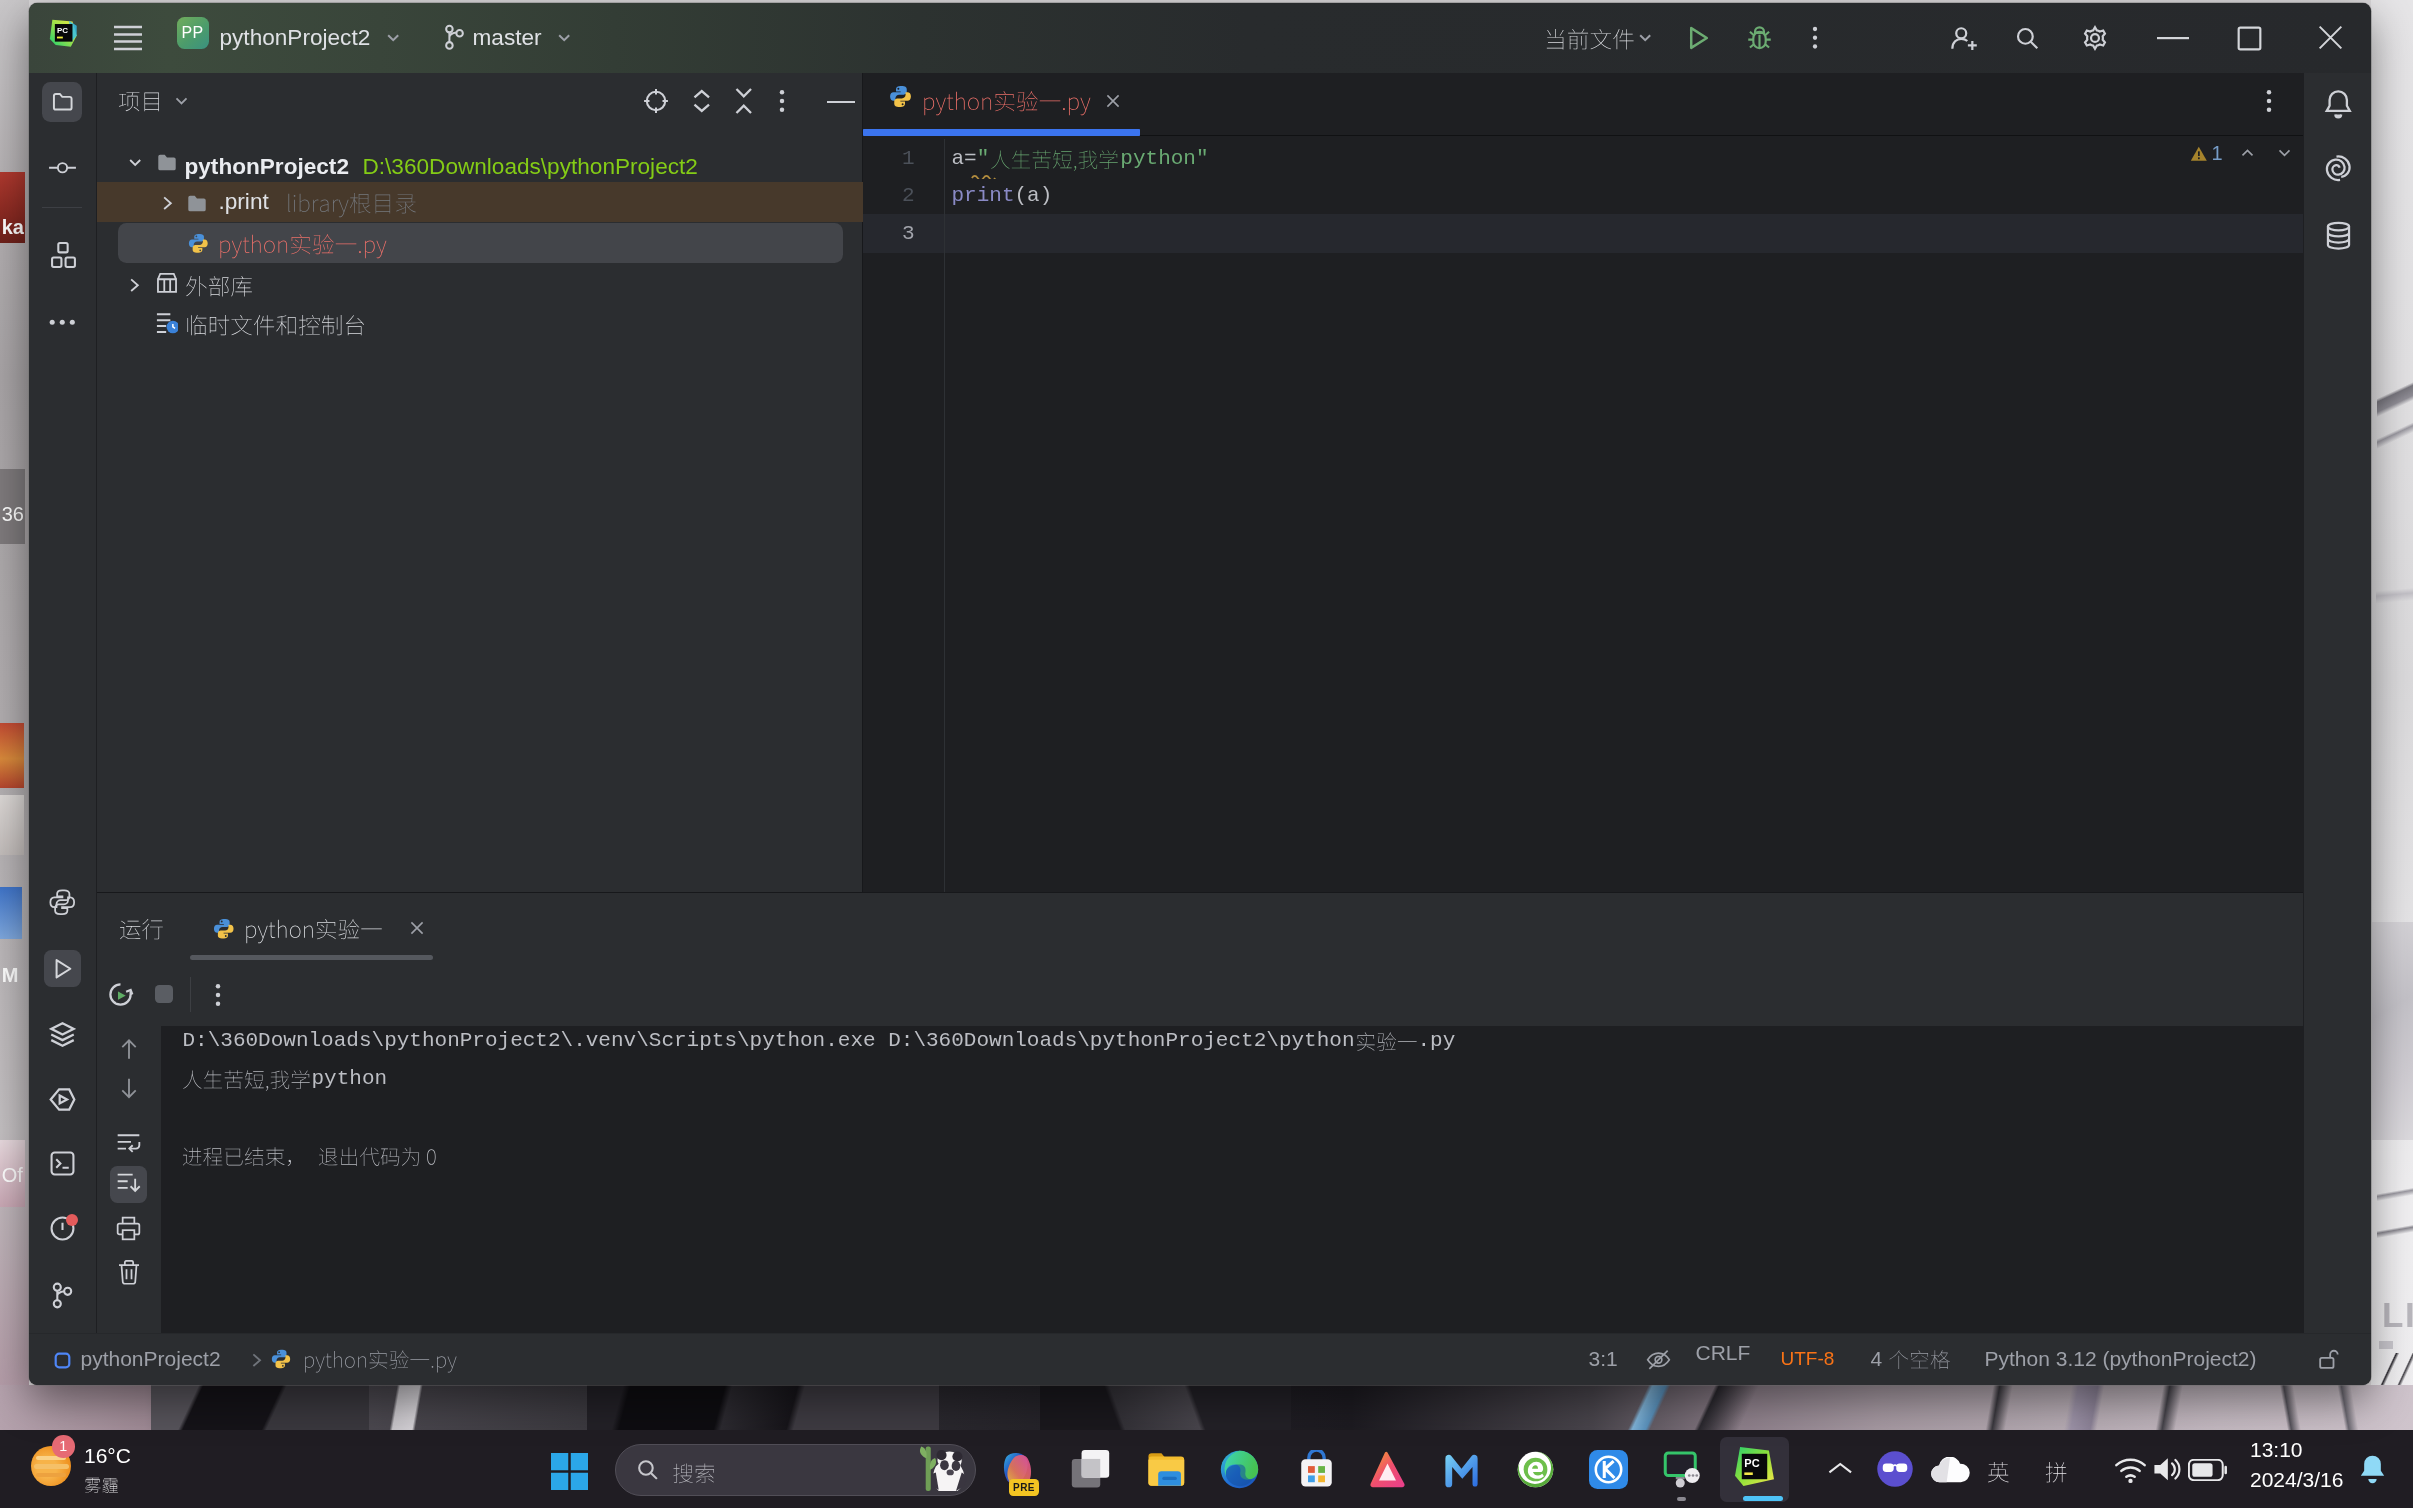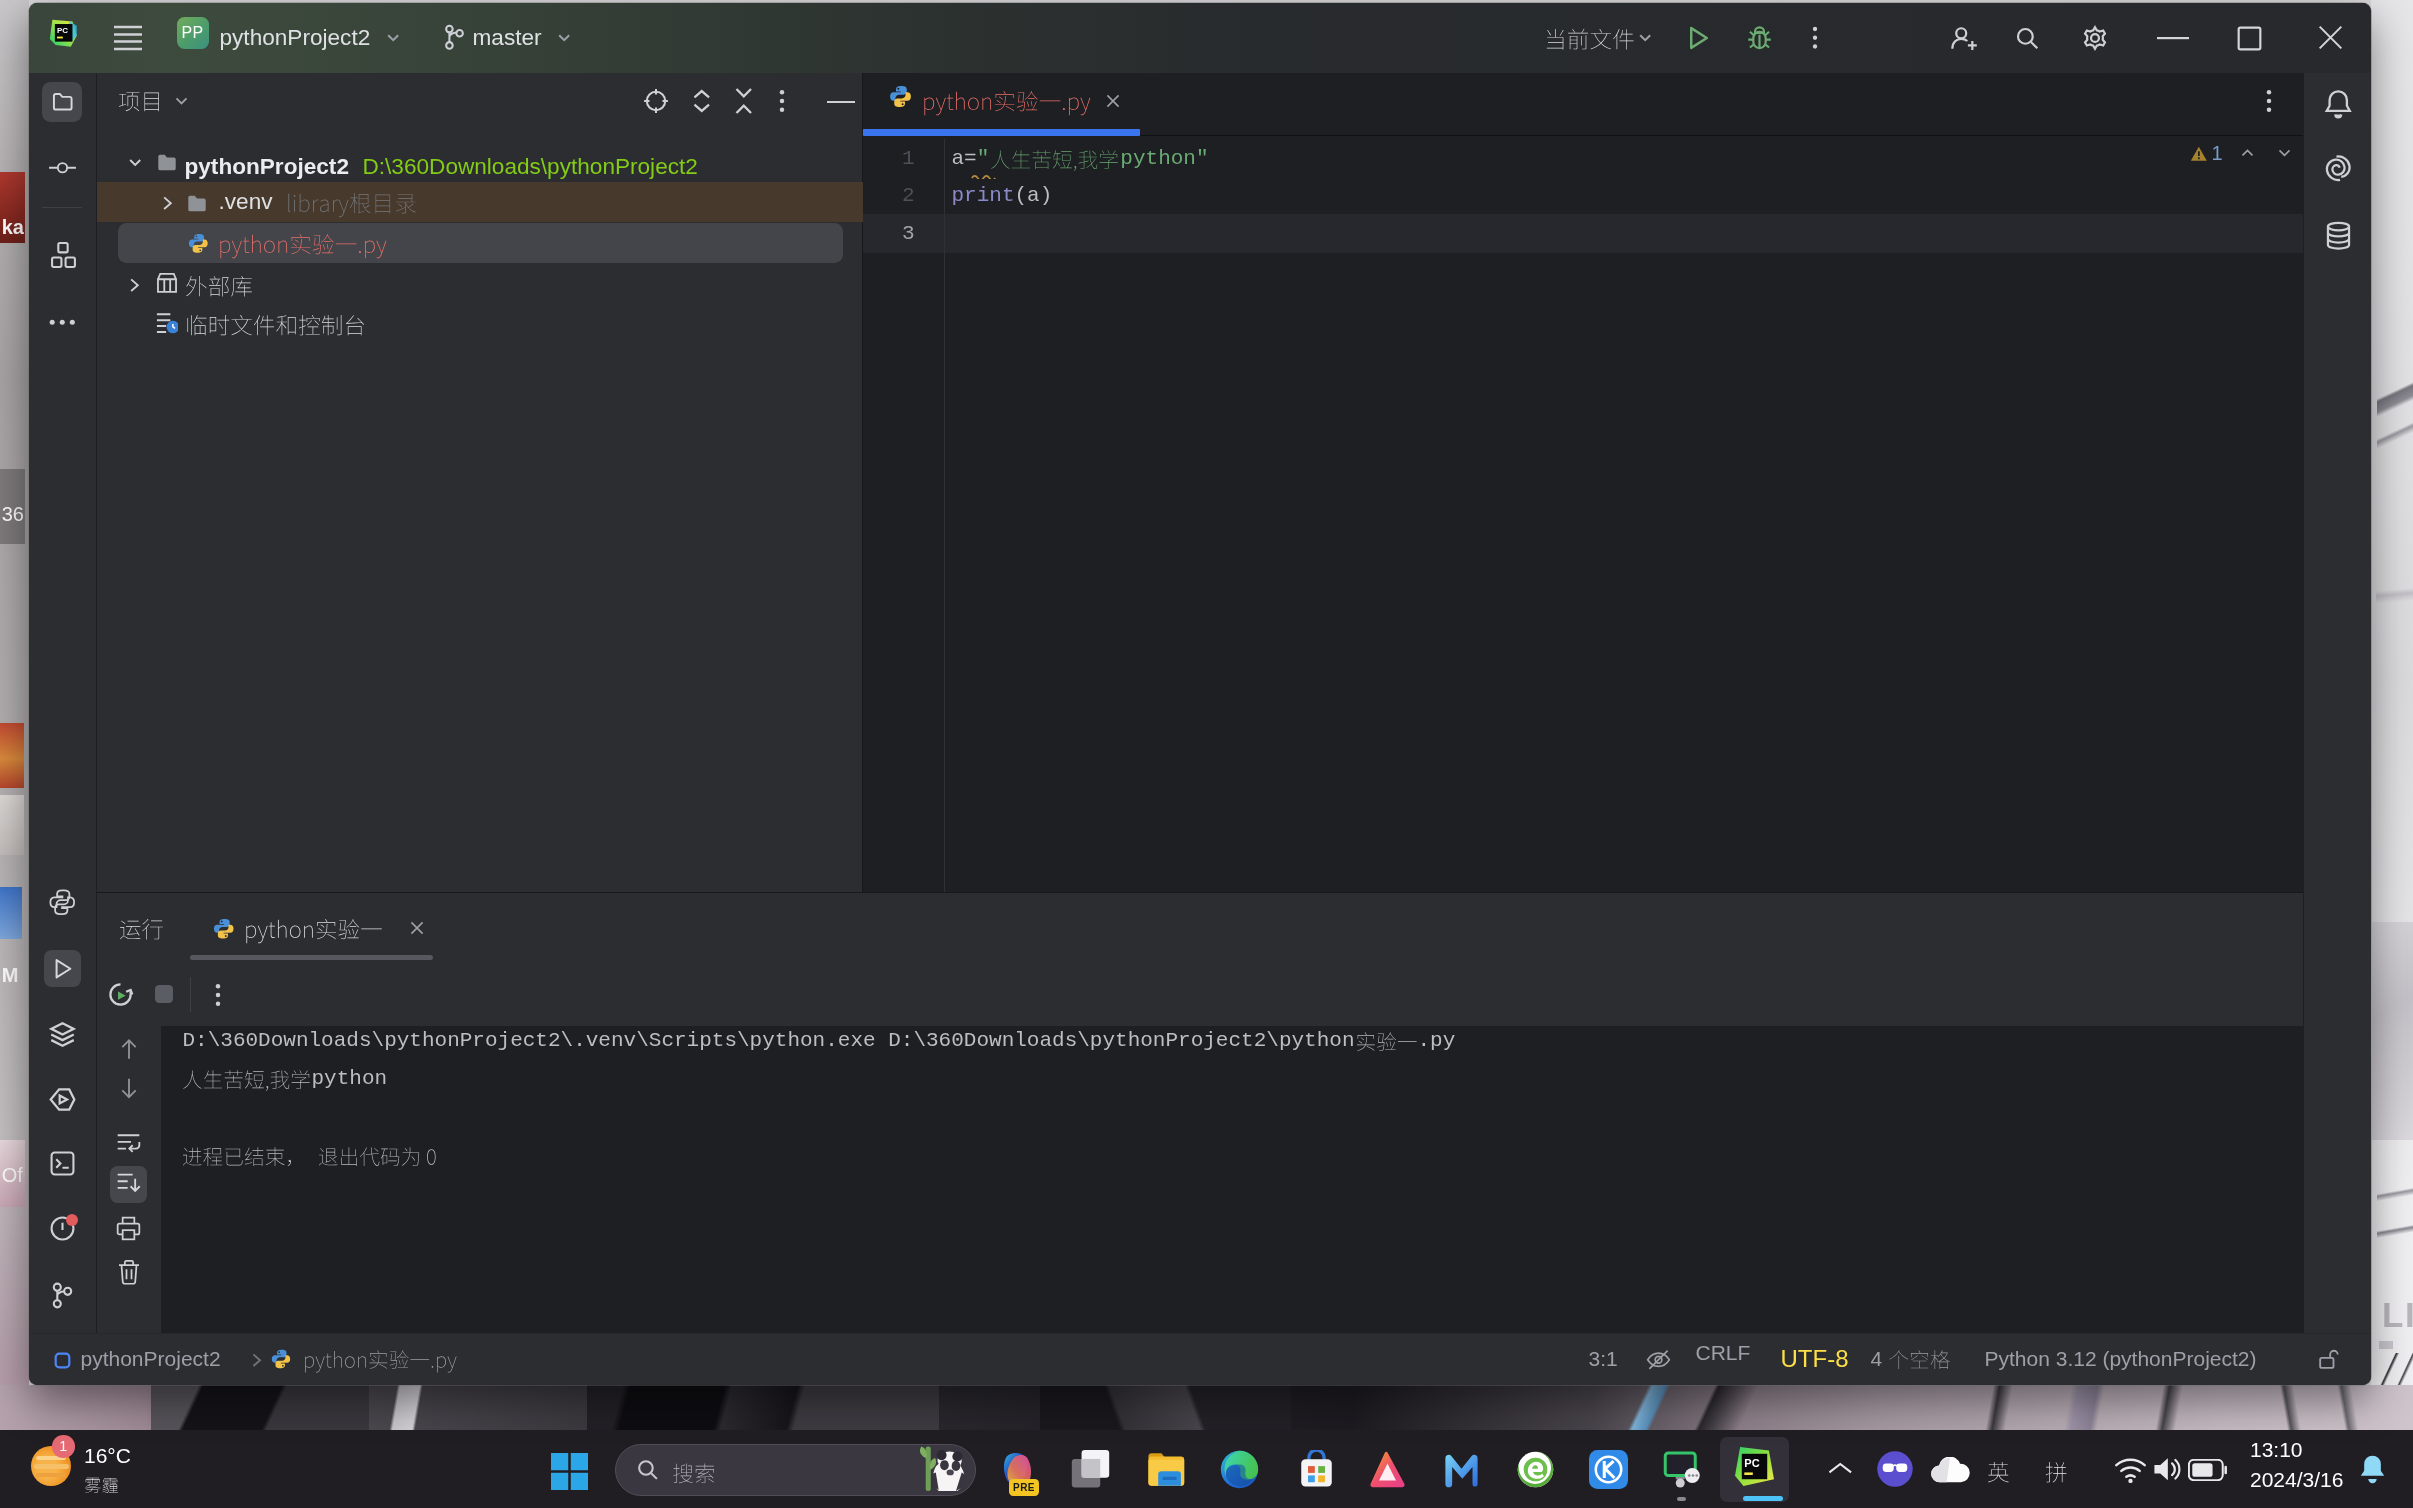--- a/index.html
+++ b/index.html
@@ -438,21 +438,21 @@
       <path d="M2.5 6 a2 2 0 0 1 2 -2 h5 l2.5 3 H19.5 a2 2 0 0 1 2 2 v10 a2 2 0 0 1 -2 2 h-15 a2 2 0 0 1 -2 -2 Z" fill="#8f9398"></path>
     </svg>
 <div class="abs" style="left:156px;top:144px;height:40px;line-height:40px;color:#eaecf0;font-size:22.6px;font-weight:bold">pythonProject2</div>
 <div class="abs" style="left:334px;top:144px;height:40px;line-height:40px;color:#84cc16;font-size:22.6px">D:\360Downloads\pythonProject2</div>
 <svg class="abs" style="left:130px;top:191px" width="17" height="18.4" viewBox="0 0 20 22" fill="none" stroke="#ced0d6" stroke-width="2.2">
       <path d="M6 4 l8 7 l-8 7"></path>
     </svg>
 <svg class="abs" style="left:157px;top:189px" width="22" height="22" viewBox="0 0 24 24">
       <path d="M2.5 6 a2 2 0 0 1 2 -2 h5 l2.5 3 H19.5 a2 2 0 0 1 2 2 v10 a2 2 0 0 1 -2 2 h-15 a2 2 0 0 1 -2 -2 Z" fill="#8f9398"></path>
     </svg>
-<div class="abs" style="left:190px;top:179px;height:40px;line-height:40px;color:#dfe1e5;font-size:22.6px">.venv</div>
+<div class="abs" style="left:190px;top:179px;height:40px;line-height:40px;color:#dfe1e5;font-size:22.6px">.print</div>
 <div class="abs" style="left:257px;top:179px;height:40px;display:flex;align-items:center">
       <svg class="zh" style="vertical-align:middle;" width="131" height="32" viewBox="0 0 156 38">
         <path fill="#75797f" d="M4.29 31.02Q3.83 31.02 3.51 30.82Q3.18 30.61 3.01 30.18Q2.83 29.75 2.83 29.07V9.23H3.80V29.24Q3.80 29.67 3.96 29.90Q4.13 30.13 4.40 30.13Q4.48 30.13 4.59 30.11Q4.69 30.10 4.91 30.07L5.10 30.91Q4.91 30.94 4.75 30.98Q4.59 31.02 4.29 31.02Z M9.69 30.67V16.44H10.66V30.67ZM10.20 12.85Q9.77 12.85 9.50 12.55Q9.23 12.25 9.23 11.74Q9.23 11.28 9.50 11.00Q9.77 10.71 10.20 10.71Q10.61 10.71 10.89 11.00Q11.17 11.28 11.17 11.74Q11.17 12.25 10.89 12.55Q10.61 12.85 10.20 12.85Z M21.62 31.02Q20.62 31.02 19.48 30.53Q18.33 30.05 17.33 29.24H17.25L17.11 30.67H16.30V9.23H17.27V15.55L17.19 18.41Q18.30 17.46 19.60 16.78Q20.89 16.09 22.22 16.09Q24.16 16.09 25.43 16.99Q26.70 17.90 27.32 19.52Q27.94 21.14 27.94 23.35Q27.94 25.75 27.06 27.48Q26.18 29.21 24.75 30.11Q23.32 31.02 21.62 31.02ZM21.70 30.13Q23.22 30.13 24.39 29.26Q25.56 28.40 26.24 26.86Q26.91 25.32 26.91 23.35Q26.91 21.54 26.44 20.10Q25.97 18.65 24.93 17.81Q23.89 16.98 22.14 16.98Q21.06 16.98 19.83 17.61Q18.60 18.25 17.27 19.43V28.21Q18.49 29.26 19.68 29.69Q20.87 30.13 21.70 30.13Z M32.31 30.67V16.44H33.12L33.29 19.11H33.34Q34.04 17.81 35.07 16.95Q36.09 16.09 37.36 16.09Q37.74 16.09 38.06 16.14Q38.39 16.19 38.74 16.38L38.50 17.27Q38.15 17.14 37.90 17.09Q37.66 17.03 37.23 17.03Q36.28 17.03 35.20 17.88Q34.12 18.73 33.29 20.84V30.67Z M44.52 31.02Q43.41 31.02 42.48 30.61Q41.55 30.21 40.98 29.36Q40.41 28.51 40.41 27.16Q40.41 24.78 42.66 23.55Q44.90 22.32 49.70 21.78Q49.76 20.62 49.50 19.53Q49.24 18.44 48.49 17.71Q47.73 16.98 46.25 16.98Q44.73 16.98 43.52 17.57Q42.30 18.17 41.60 18.71L41.12 17.92Q41.58 17.60 42.34 17.17Q43.11 16.73 44.13 16.41Q45.14 16.09 46.30 16.09Q47.97 16.09 48.93 16.83Q49.89 17.57 50.28 18.79Q50.67 20.00 50.67 21.46V30.67H49.86L49.73 28.78H49.65Q48.57 29.67 47.26 30.34Q45.95 31.02 44.52 31.02ZM44.60 30.13Q45.87 30.13 47.08 29.52Q48.30 28.91 49.70 27.72V22.62Q46.62 22.94 44.80 23.55Q42.98 24.16 42.20 25.04Q41.41 25.91 41.41 27.13Q41.41 28.78 42.36 29.45Q43.30 30.13 44.60 30.13Z M55.94 30.67V16.44H56.75L56.91 19.11H56.97Q57.67 17.81 58.69 16.95Q59.72 16.09 60.99 16.09Q61.37 16.09 61.69 16.14Q62.01 16.19 62.37 16.38L62.12 17.27Q61.77 17.14 61.53 17.09Q61.29 17.03 60.85 17.03Q59.91 17.03 58.83 17.88Q57.75 18.73 56.91 20.84V30.67Z M64.26 37.26Q63.90 37.26 63.53 37.17Q63.15 37.09 62.88 36.96L63.12 36.07Q63.34 36.18 63.66 36.24Q63.99 36.31 64.31 36.31Q65.66 36.31 66.58 35.16Q67.5 34.01 68.09 32.31L68.49 30.99L62.61 16.44H63.69L67.28 25.73Q67.63 26.64 68.05 27.71Q68.47 28.78 68.87 29.72H69.01Q69.36 28.78 69.71 27.71Q70.06 26.64 70.36 25.73L73.54 16.44H74.54L68.87 32.66Q68.52 33.77 67.90 34.83Q67.28 35.88 66.39 36.57Q65.50 37.26 64.26 37.26Z M76.51 13.63H85.45V14.41H76.51ZM81.0 8.23H81.78V32.50H81.0ZM80.94 13.85 81.64 14.03Q81.29 15.65 80.75 17.40Q80.21 19.14 79.55 20.83Q78.89 22.51 78.16 23.96Q77.43 25.40 76.70 26.40Q76.65 26.29 76.54 26.17Q76.43 26.05 76.31 25.94Q76.19 25.83 76.08 25.78Q76.81 24.83 77.53 23.46Q78.24 22.08 78.90 20.46Q79.56 18.84 80.09 17.14Q80.62 15.44 80.94 13.85ZM81.67 15.92Q81.89 16.19 82.36 16.88Q82.83 17.57 83.36 18.38Q83.88 19.19 84.34 19.89Q84.80 20.60 84.99 20.89L84.40 21.62Q84.18 21.22 83.74 20.46Q83.29 19.70 82.79 18.87Q82.29 18.03 81.85 17.34Q81.40 16.65 81.16 16.33ZM87.18 9.55H98.17V20.84H87.18V20.06H97.36V10.34H87.18ZM87.21 14.76H97.71V15.55H87.21ZM91.69 20.38Q92.36 23.05 93.58 25.28Q94.79 27.51 96.56 29.11Q98.33 30.72 100.62 31.56Q100.52 31.64 100.41 31.77Q100.30 31.91 100.19 32.03Q100.08 32.15 100.00 32.29Q97.71 31.34 95.91 29.65Q94.12 27.97 92.88 25.66Q91.63 23.35 90.93 20.54ZM99.22 22.32 99.81 22.86Q99.00 23.57 97.99 24.25Q96.98 24.94 95.94 25.56Q94.90 26.18 94.01 26.67L93.47 26.08Q94.36 25.59 95.43 24.94Q96.49 24.29 97.49 23.61Q98.49 22.92 99.22 22.32ZM86.53 32.50 86.50 31.72 87.12 31.23 93.39 29.59Q93.39 29.75 93.40 29.97Q93.41 30.18 93.44 30.32Q91.25 30.96 89.95 31.34Q88.64 31.72 87.95 31.94Q87.26 32.15 86.98 32.27Q86.69 32.4 86.53 32.50ZM86.53 32.50Q86.50 32.4 86.45 32.23Q86.39 32.07 86.33 31.90Q86.26 31.72 86.18 31.61Q86.34 31.56 86.45 31.41Q86.56 31.26 86.56 30.61V9.55H87.37V31.85Q87.37 31.85 87.29 31.90Q87.21 31.94 87.07 32.00Q86.94 32.07 86.81 32.15Q86.69 32.23 86.61 32.33Q86.53 32.42 86.53 32.50Z M107.08 16.63H123.66V17.44H107.08ZM107.08 23.16H123.66V23.97H107.08ZM107.08 29.78H123.66V30.56H107.08ZM106.62 10.12H124.03V32.56H123.25V10.93H107.40V32.56H106.62Z M130.84 18.62H154.19V19.41H130.84ZM142.04 18.9H142.85V31.23Q142.85 31.80 142.66 32.06Q142.47 32.31 142.01 32.42Q141.58 32.53 140.61 32.56Q139.64 32.58 138.02 32.56Q137.99 32.42 137.88 32.19Q137.78 31.96 137.7 31.77Q138.64 31.80 139.42 31.81Q140.21 31.83 140.75 31.81Q141.29 31.80 141.50 31.80Q141.83 31.77 141.93 31.65Q142.04 31.53 142.04 31.26ZM142.82 20.33Q143.82 22.81 145.54 24.90Q147.25 26.99 149.56 28.49Q151.87 29.99 154.57 30.75Q154.49 30.83 154.38 30.94Q154.27 31.04 154.18 31.17Q154.08 31.29 154.03 31.40Q151.33 30.59 149.02 29.03Q146.71 27.48 144.96 25.32Q143.20 23.16 142.15 20.54ZM151.2 20.84 151.87 21.33Q151.03 22.11 149.98 22.95Q148.93 23.78 147.86 24.54Q146.79 25.29 145.85 25.89L145.28 25.40Q146.23 24.81 147.31 24.02Q148.39 23.24 149.43 22.39Q150.47 21.54 151.2 20.84ZM133.00 21.49 133.56 21.00Q134.46 21.49 135.40 22.12Q136.35 22.76 137.18 23.38Q138.02 24.00 138.53 24.54L137.97 25.13Q137.45 24.59 136.63 23.94Q135.81 23.30 134.86 22.65Q133.92 22.00 133.00 21.49ZM131.16 29.69Q132.54 29.13 134.37 28.34Q136.21 27.56 138.26 26.68Q140.31 25.81 142.37 24.92L142.53 25.59Q140.61 26.43 138.64 27.31Q136.67 28.18 134.86 28.97Q133.05 29.75 131.57 30.40ZM133.59 14.28H150.14V15.09H133.59ZM149.82 9.93H149.90L150.06 9.88L150.63 9.93Q150.60 11.17 150.52 12.82Q150.44 14.47 150.33 16.15Q150.22 17.84 150.12 19.25L149.33 19.22Q149.41 18.17 149.49 16.91Q149.57 15.65 149.64 14.37Q149.71 13.09 149.75 11.97Q149.79 10.85 149.82 10.09ZM132.86 9.93H150.03V10.74H132.86Z"></path>
       </svg>
     </div>
 <svg class="abs" style="left:158px;top:229px" width="22.6" height="22.6" viewBox="0 0 48 48">
  <path d="M23.8 4c-4.6 0-8.4 1.9-8.4 5.7v4.5 h8.9 v1.5 H10.6 c-3.9 0-6.6 2.9-6.6 8.3 s2.7 8.3 6.6 8.3 h3.7 v-5 c0-3.9 3.2-6.9 7-6.9 h8.9 c3.2 0 5.8-2.6 5.8-5.8 V9.7 C36 5.9 32.2 4 27.6 4 Z M19.9 7.2 a1.9 1.9 0 1 1 0 3.8 a1.9 1.9 0 0 1 0-3.8 Z" fill="#4a90d9"></path>
  <path d="M24.2 44 c4.6 0 8.4-1.9 8.4-5.7 v-4.5 h-8.9 v-1.5 h13.7 c3.9 0 6.6-2.9 6.6-8.3 s-2.7-8.3-6.6-8.3 h-3.7 v5 c0 3.9-3.2 6.9-7 6.9 h-8.9 c-3.2 0-5.8 2.6-5.8 5.8 v4.9 c0 3.8 3.8 5.7 8.4 5.7 Z M28.1 40.8 a1.9 1.9 0 1 1 0-3.8 a1.9 1.9 0 0 1 0 3.8 Z" fill="#f2c249"></path>
 </svg>
 <div class="abs" style="left:189px;top:220px;height:40px;display:flex;align-items:center">
@@ -629,21 +629,21 @@
     </div>
 <div class="abs" style="left:1560px;top:1330px;height:52px;line-height:52px;color:#9da0a8;font-size:21px">3:1</div>
 <svg class="abs" style="left:1617px;top:1345px" width="25" height="23.5" viewBox="0 0 30 28">
       <g fill="none" stroke="#9da0a8" stroke-width="2">
         <path d="M2 14 c3.5 -5.5 8 -8 13 -8 s9.5 2.5 13 8 c-3.5 5.5 -8 8 -13 8 s-9.5 -2.5 -13 -8 Z"></path>
         <circle cx="15" cy="14" r="4"></circle>
         <path d="M4 25 L26 3"></path>
       </g>
     </svg>
 <div class="abs" style="left:1667px;top:1324px;height:52px;line-height:52px;color:#9da0a8;font-size:21px">CRLF</div>
-<div class="abs" style="left:1752px;top:1330px;height:52px;line-height:52px;color:#fde047;font-size:24px">UTF-8</div>
+<div class="abs" style="left:1752px;top:1330px;height:52px;line-height:52px;color:#f97316;font-size:19px">UTF-8</div>
 <div class="abs" style="left:1842px;top:1330px;height:52px;display:flex;align-items:center">
       <span style="color:#9da0a8;font-size:21px">4&nbsp;</span>
       <svg class="zh" style="vertical-align:middle;" width="63" height="29" viewBox="0 0 75 35">
         <path fill="#9da0a8" d="M12.85 7.62 13.47 7.92Q12.20 10.02 10.35 12.07Q8.5 14.12 6.28 15.84Q4.07 17.57 1.75 18.75Q1.65 18.62 1.48 18.47Q1.32 18.32 1.17 18.22Q3.52 17.07 5.72 15.37Q7.92 13.67 9.77 11.67Q11.62 9.67 12.85 7.62ZM12.77 8.67Q14.02 10.62 15.66 12.29Q17.3 13.97 19.36 15.42Q21.42 16.87 23.90 18.22Q23.75 18.32 23.6 18.48Q23.45 18.65 23.35 18.79Q20.85 17.4 18.8 15.88Q16.75 14.37 15.11 12.64Q13.47 10.92 12.17 8.92ZM12.12 14.27H12.87V30.15H12.12Z M37.15 20.47H37.9V29.07H37.15ZM27.25 10.89H47.82V15.32H47.07V11.64H28.0V16.04H27.25ZM29.3 20.12H45.85V20.84H29.3ZM27.12 28.59H47.97V29.32H27.12ZM39.7 14.24 40.12 13.82Q41.1 14.34 42.15 14.96Q43.2 15.57 44.21 16.21Q45.22 16.84 46.1 17.44Q46.97 18.04 47.6 18.52L47.17 19.07Q46.55 18.57 45.67 17.97Q44.8 17.37 43.78 16.71Q42.77 16.04 41.72 15.41Q40.67 14.77 39.7 14.24ZM34.77 13.62 35.32 14.04Q34.42 14.92 33.32 15.84Q32.22 16.77 30.91 17.63Q29.6 18.5 28.05 19.17L27.52 18.65Q29.9 17.69 31.71 16.31Q33.52 14.92 34.77 13.62ZM36.15 7.79 36.87 7.54Q37.37 8.39 37.91 9.43Q38.45 10.47 38.75 11.14L38.02 11.49Q37.72 10.77 37.2 9.72Q36.67 8.67 36.15 7.79Z M63.62 10.37H71.15V11.09H63.62ZM61.67 21.2H71.82V30.09H71.1V21.92H62.4V30.2H61.67ZM62.05 28.12H71.45V28.84H62.05ZM64.8 7.59 65.55 7.77Q64.9 9.39 64.01 10.88Q63.12 12.37 62.07 13.63Q61.02 14.89 59.9 15.87Q59.85 15.79 59.72 15.71Q59.6 15.62 59.47 15.52Q59.35 15.42 59.25 15.37Q61.0 13.97 62.45 11.93Q63.9 9.89 64.8 7.59ZM70.9 10.37H71.05L71.22 10.32L71.67 10.57Q70.85 12.82 69.47 14.67Q68.1 16.52 66.38 17.97Q64.67 19.42 62.78 20.47Q60.9 21.52 59.05 22.17Q58.97 22.02 58.83 21.83Q58.7 21.65 58.57 21.54Q60.4 20.97 62.25 19.96Q64.1 18.94 65.78 17.54Q67.47 16.15 68.8 14.38Q70.12 12.62 70.9 10.52ZM63.22 11.24Q64.0 13.09 65.48 14.99Q66.97 16.9 69.16 18.48Q71.35 20.07 74.2 21.0Q74.12 21.07 74.03 21.18Q73.95 21.29 73.87 21.41Q73.8 21.52 73.72 21.62Q70.87 20.62 68.68 19.02Q66.5 17.42 65.01 15.53Q63.52 13.64 62.72 11.84ZM51.47 13.19H60.1V13.94H51.47ZM55.67 7.62H56.4V30.09H55.67ZM55.6 13.49 56.25 13.69Q55.92 15.19 55.38 16.82Q54.85 18.44 54.21 19.99Q53.57 21.54 52.86 22.87Q52.15 24.2 51.45 25.12Q51.35 25.0 51.18 24.82Q51.02 24.65 50.87 24.54Q51.57 23.67 52.27 22.41Q52.97 21.15 53.61 19.65Q54.25 18.15 54.76 16.57Q55.27 14.99 55.6 13.49ZM56.27 15.47Q56.5 15.72 57.0 16.31Q57.5 16.9 58.06 17.59Q58.62 18.29 59.1 18.9Q59.57 19.5 59.77 19.77L59.15 20.4Q58.92 20.04 58.47 19.41Q58.02 18.77 57.48 18.07Q56.95 17.37 56.48 16.77Q56.02 16.17 55.75 15.89Z"></path>
       </svg>
     </div>
 <div class="abs" style="left:1956px;top:1330px;height:52px;line-height:52px;color:#9da0a8;font-size:21px">Python 3.12 (pythonProject2)</div>
 <svg class="abs" style="left:2287px;top:1344px" width="25" height="25" viewBox="0 0 30 30" fill="none" stroke="#9da0a8" stroke-width="2.2">
       <rect x="5" y="13" width="16" height="12" rx="2"></rect>
       <path d="M17 13 V9 a4.5 4.5 0 0 1 9 0"></path>

